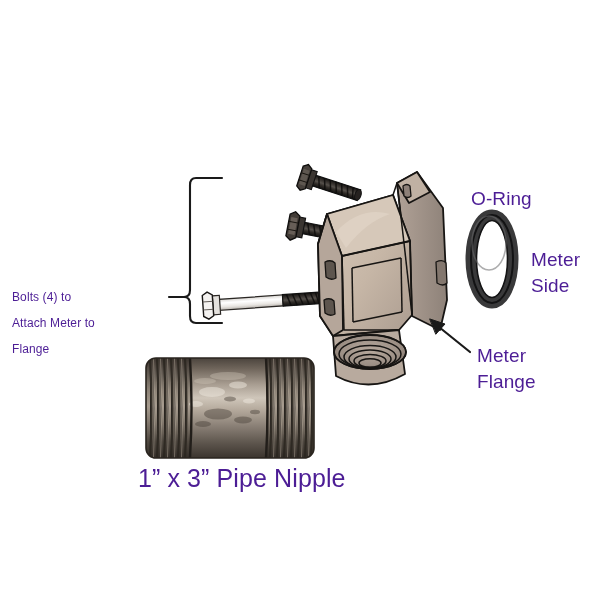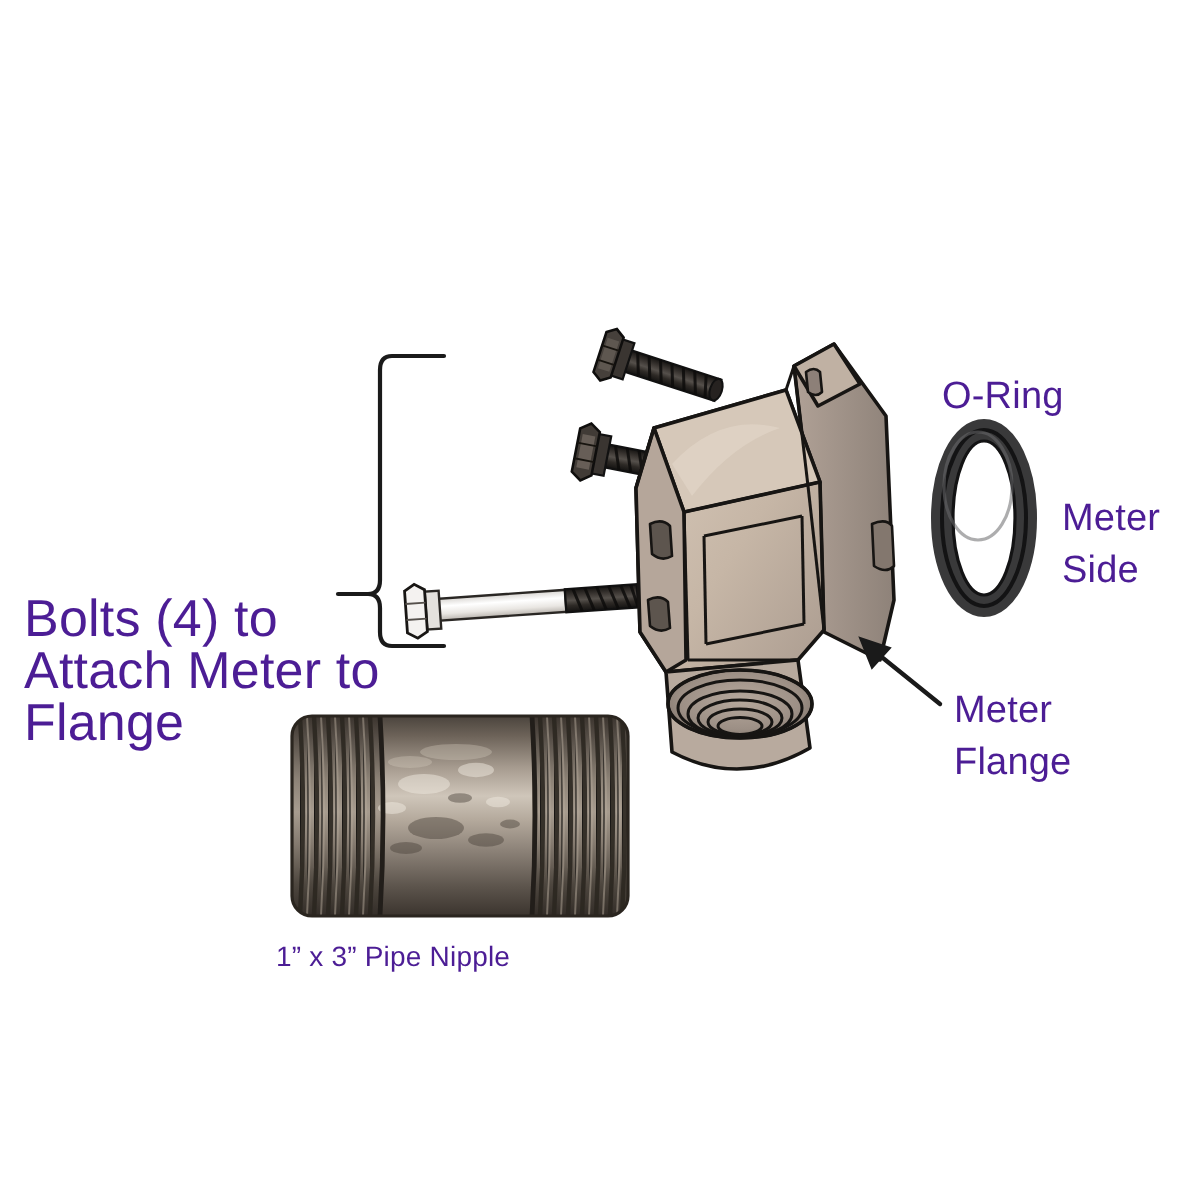--- a/index.html
+++ b/index.html
@@ -21,25 +21,25 @@
   .lbl {
     position: absolute;
     color: #4c1d95;
     font-family: "Liberation Sans", sans-serif;
     font-size: 19px;
     line-height: 25px;
     letter-spacing: 0.1px;
     white-space: pre-line;
     user-select: none;
   }
-  #label-bolts   { left: 12px;  top: 296px; font-size: 26px; line-height: 26px; }
+  #label-bolts   { left: 12px;  top: 284px; font-size: 12px; line-height: 26px; }
   #label-oring   { left: 471px; top: 186px; }
   #label-meterside { left: 531px; top: 247px; line-height: 26px; }
   #label-meterflange { left: 477px; top: 343px; line-height: 26px; }
-  #label-nipple  { left: 138px; top: 466px; font-size: 14px; }
+  #label-nipple  { left: 138px; top: 466px; font-size: 25px; }
 
   svg.layer {
     position: absolute;
     left: 0; top: 0;
     width: 600px;
     height: 600px;
     overflow: visible;
   }
 </style>
 </head>

